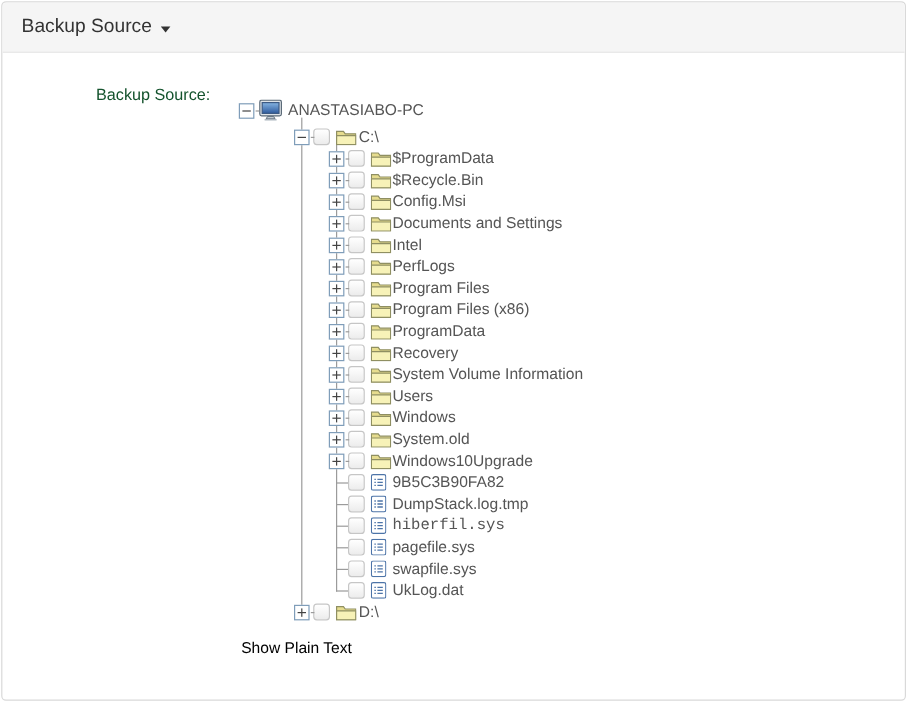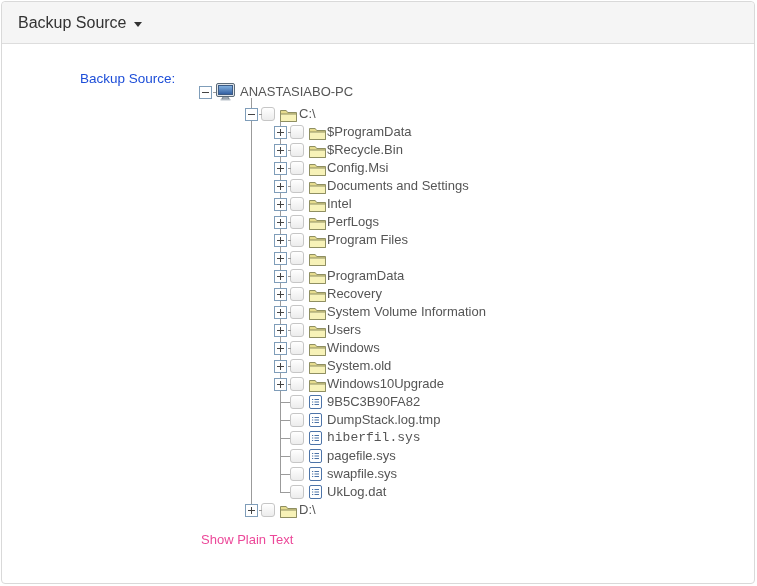--- a/index.html
+++ b/index.html
@@ -17,21 +17,21 @@
     display:flex;align-items:center;padding:0 16px;box-sizing:border-box;
     border-radius:4px 4px 0 0;cursor:pointer;
   }
   .panel-title{font-size:16px;color:#333333;}
   .caret{
     display:inline-block;width:0;height:0;margin-left:7px;margin-top:3px;
     border-left:4px solid transparent;border-right:4px solid transparent;
     border-top:5px solid #333333;
   }
   .form-label{
-    position:absolute;left:78px;top:69px;font-size:13.5px;color:#1d4ed8;
+    position:absolute;left:78px;top:69px;font-size:13.5px;color:#14532d;
   }
   #tree{position:absolute;left:0;top:82px;width:757px;height:446px;}
   .vline,.hline{position:absolute;background:#9b9b9b;z-index:1;}
   .vline{width:1px;}
   .hline{height:1px;}
   .tree-row{position:absolute;left:0;width:100%;height:18px;z-index:2;}
   .exp{
     position:absolute;top:3px;width:13px;height:13px;box-sizing:border-box;
     background:#ffffff;border:1px solid #7f9db9;cursor:pointer;
   }
@@ -42,21 +42,21 @@
     border:1px solid #c6c6c6;border-radius:3px;
     background:linear-gradient(#ffffff,#ececec);cursor:pointer;
   }
   .node-icon{position:absolute;}
   .node-label{
     position:absolute;top:0;height:18px;line-height:18px;
     font-size:13px;color:#555555;white-space:nowrap;cursor:pointer;
   }
   .plain-link{
     position:absolute;left:199px;top:529px;font-size:13px;height:18px;line-height:18px;
-    color:#ec4899;cursor:pointer;text-decoration:none;
+    color:#000000;cursor:pointer;text-decoration:none;
   }
 </style>
 </head>
 <body>
 
 <div class="panel">
   <div class="panel-header">
     <span class="panel-title">Backup Source</span>
     <span class="caret"></span>
   </div>
@@ -169,20 +169,21 @@
           <span class="node-label" style="left: 325px;">Program Files</span>
         </div>
         <div class="tree-row" style="top: 165px;">
           <span class="exp plus" style="left: 272px;"></span>
           <div class="hline" style="left: 286px; top: 9px; width: 3px;"></div>
           <span class="cb" style="left: 288px;"></span>
           <span class="node-icon" style="left: 307px; top: 3px;"><svg width="17" height="13" viewBox="0 0 17 13">
               <path d="M0.5 1.5 h5.7 l1.5 2 h8.8 v9 h-16 z" fill="#e6dc8e" stroke="#8f8f62"></path>
               <path d="M0.5 5 h16 v7.5 h-16 z" fill="#f7f2b8" stroke="#8f8f62"></path>
             </svg></span>
+          <span class="node-label" style="left: 325px;">Program Files (x86)</span>
         </div>
         <div class="tree-row" style="top: 183px;">
           <span class="exp plus" style="left: 272px;"></span>
           <div class="hline" style="left: 286px; top: 9px; width: 3px;"></div>
           <span class="cb" style="left: 288px;"></span>
           <span class="node-icon" style="left: 307px; top: 3px;"><svg width="17" height="13" viewBox="0 0 17 13">
               <path d="M0.5 1.5 h5.7 l1.5 2 h8.8 v9 h-16 z" fill="#e6dc8e" stroke="#8f8f62"></path>
               <path d="M0.5 5 h16 v7.5 h-16 z" fill="#f7f2b8" stroke="#8f8f62"></path>
             </svg></span>
           <span class="node-label" style="left: 325px;">ProgramData</span>

